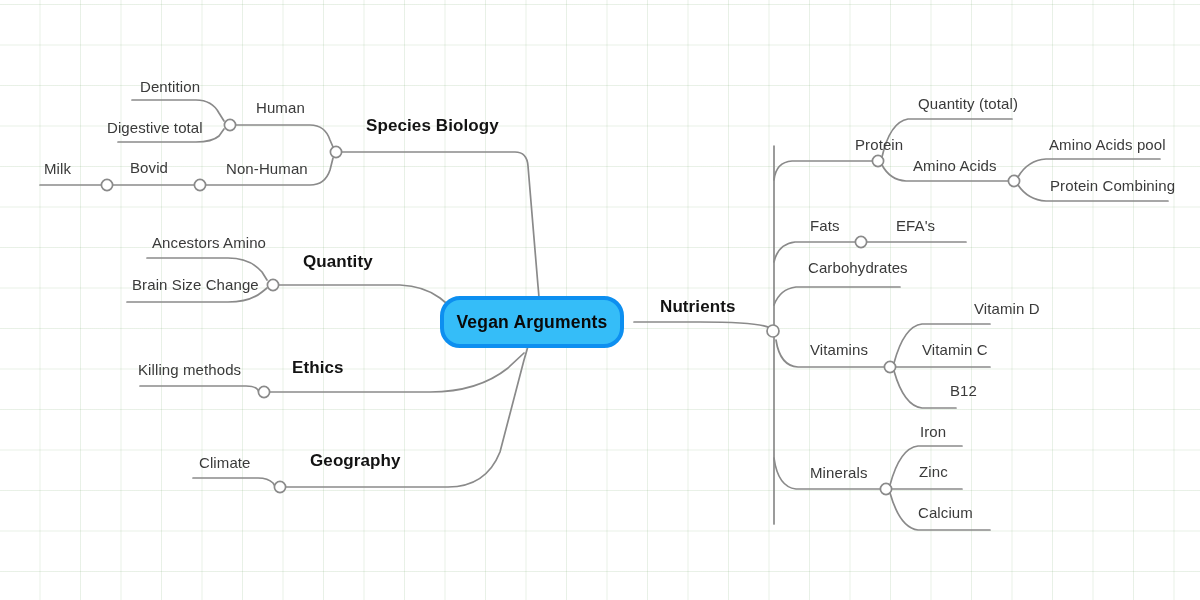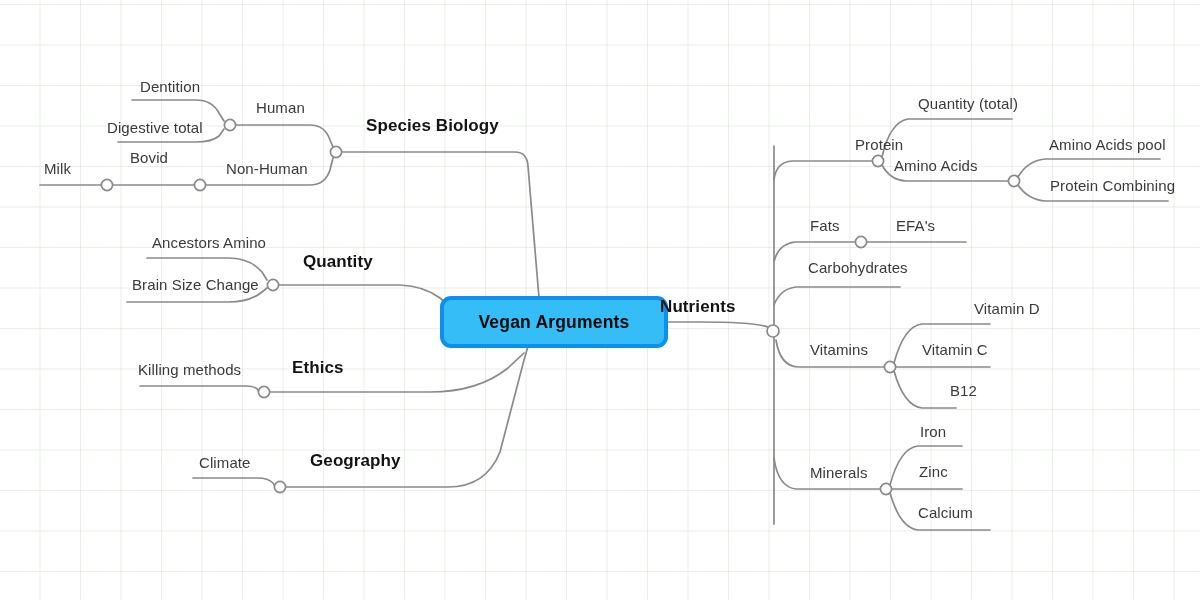--- a/index.html
+++ b/index.html
@@ -50,26 +50,26 @@
   .lbl.major {
     color: #131313;
     font-size: 17px;
     font-weight: bold;
     letter-spacing: 0.1px;
   }
   #root-node {
     position: absolute;
     left: 440px;
     top: 296px;
-    width: 228px;
+    width: 184px;
     height: 52px;
     box-sizing: border-box;
     background: #35bdf8;
     border: 4px solid #0d8ff0;
-    border-radius: 11px;
+    border-radius: 20px;
     display: flex;
     align-items: center;
     justify-content: center;
   }
   #root-label {
     color: #0a0a0a;
     font-size: 17.5px;
     font-weight: bold;
     letter-spacing: 0.2px;
   }
@@ -150,39 +150,39 @@
   </svg>
 
   <div id="root-node">
     <span id="root-label">Vegan Arguments</span>
   </div>
 
   <span class="lbl" style="left:140px; top:79px;">Dentition</span>
   <span class="lbl" style="left:107px; top:120px;">Digestive total</span>
   <span class="lbl" style="left:256px; top:100px;">Human</span>
   <span class="lbl" style="left:226px; top:161px;">Non-Human</span>
-  <span class="lbl" style="left:130px; top:150px;">Bovid</span>
+  <span class="lbl" style="left:130px; top:160px;">Bovid</span>
   <span class="lbl" style="left:44px; top:161px;">Milk</span>
   <span class="lbl major" style="left:366px; top:117px;">Species Biology</span>
 
   <span class="lbl" style="left:152px; top:235px;">Ancestors Amino</span>
   <span class="lbl" style="left:132px; top:277px;">Brain Size Change</span>
   <span class="lbl major" style="left:303px; top:253px;">Quantity</span>
 
   <span class="lbl" style="left:138px; top:362px;">Killing methods</span>
   <span class="lbl major" style="left:292px; top:359px;">Ethics</span>
 
   <span class="lbl" style="left:199px; top:455px;">Climate</span>
   <span class="lbl major" style="left:310px; top:452px;">Geography</span>
 
   <span class="lbl major" style="left:660px; top:298px;">Nutrients</span>
 
   <span class="lbl" style="left:809px; top:137px;padding-left:46px;">Protein</span>
   <span class="lbl" style="left:918px; top:96px;">Quantity (total)</span>
-  <span class="lbl" style="left:894px; top:158px;text-align:center;">Amino Acids</span>
+  <span class="lbl" style="left:913px; top:158px;text-align:center;">Amino Acids</span>
   <span class="lbl" style="left:1049px; top:137px;">Amino Acids pool</span>
   <span class="lbl" style="left:1050px; top:178px;">Protein Combining</span>
 
   <span class="lbl" style="left:810px; top:218px;">Fats</span>
   <span class="lbl" style="left:896px; top:218px;">EFA's</span>
 
   <span class="lbl" style="left:808px; top:260px;">Carbohydrates</span>
 
   <span class="lbl" style="left:810px; top:342px;">Vitamins</span>
   <span class="lbl" style="left:926px; top:301px;margin-left:48px;">Vitamin D</span>

